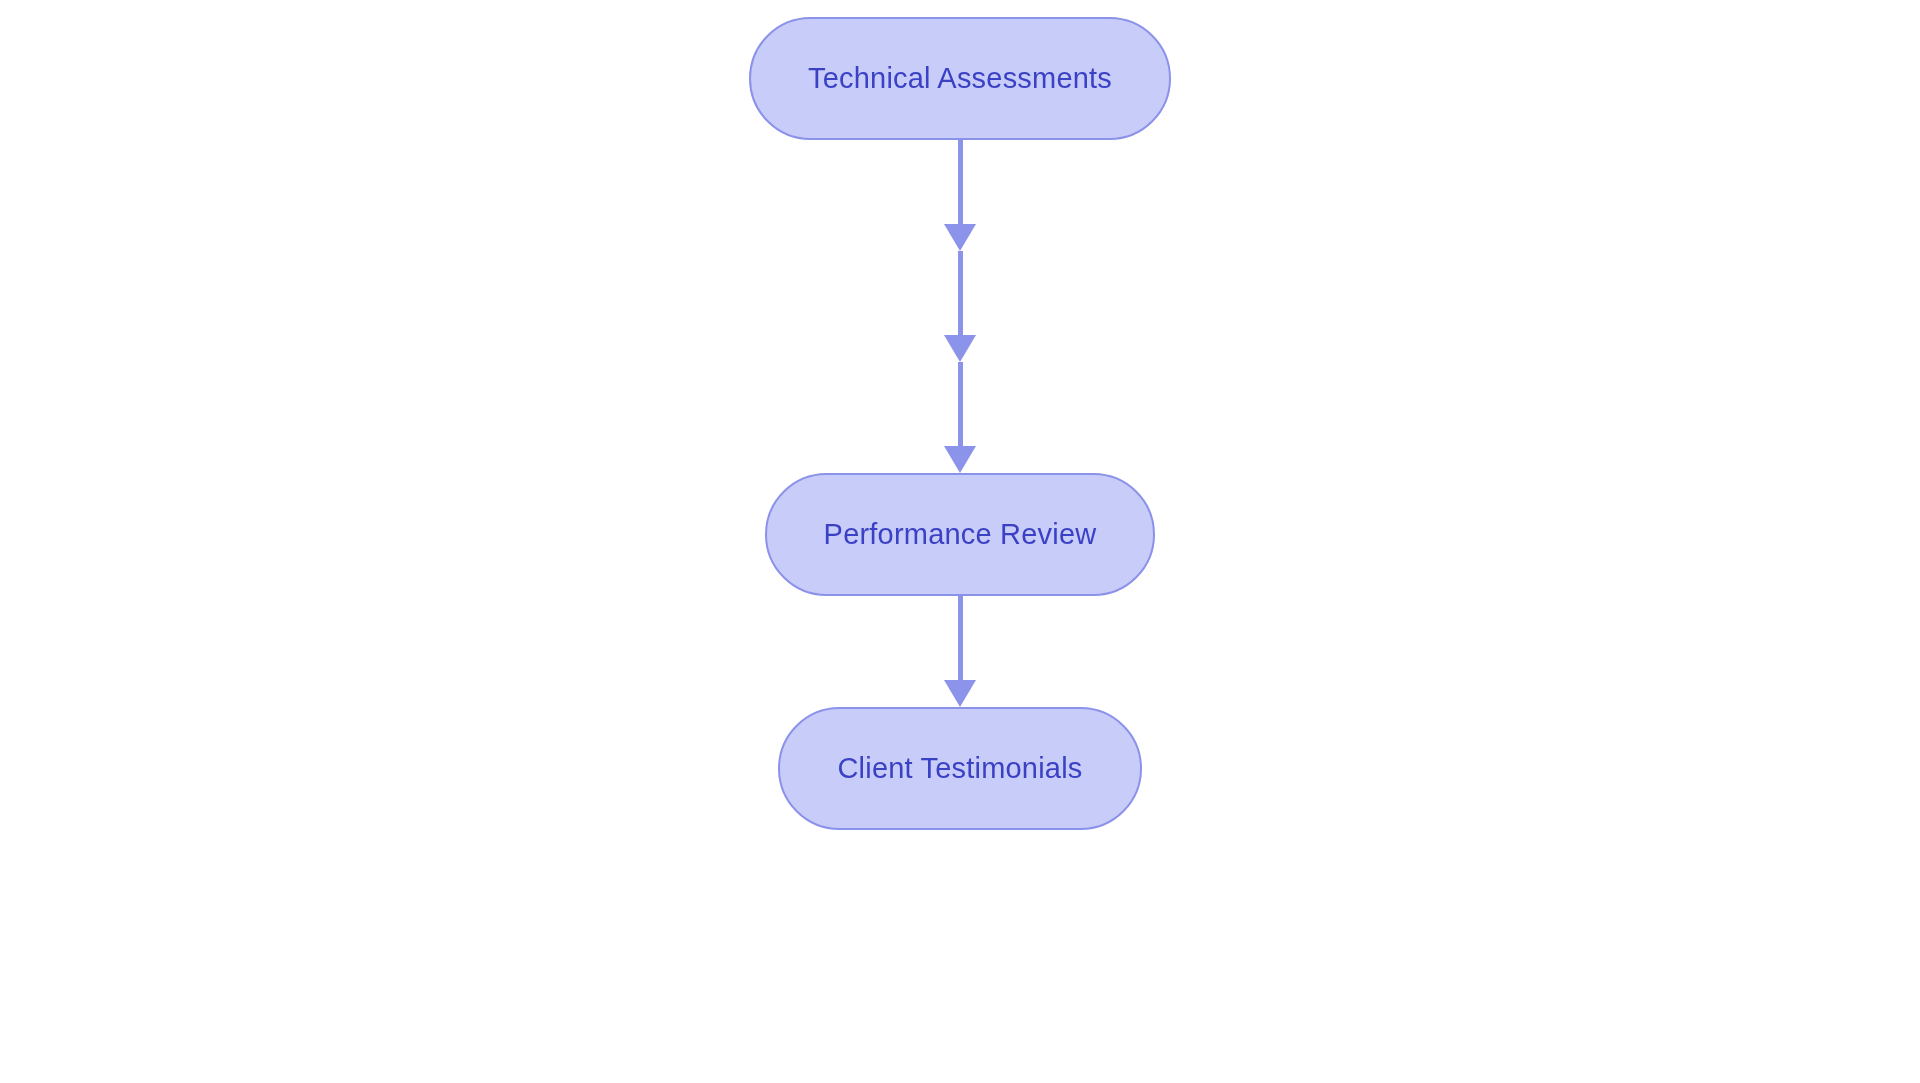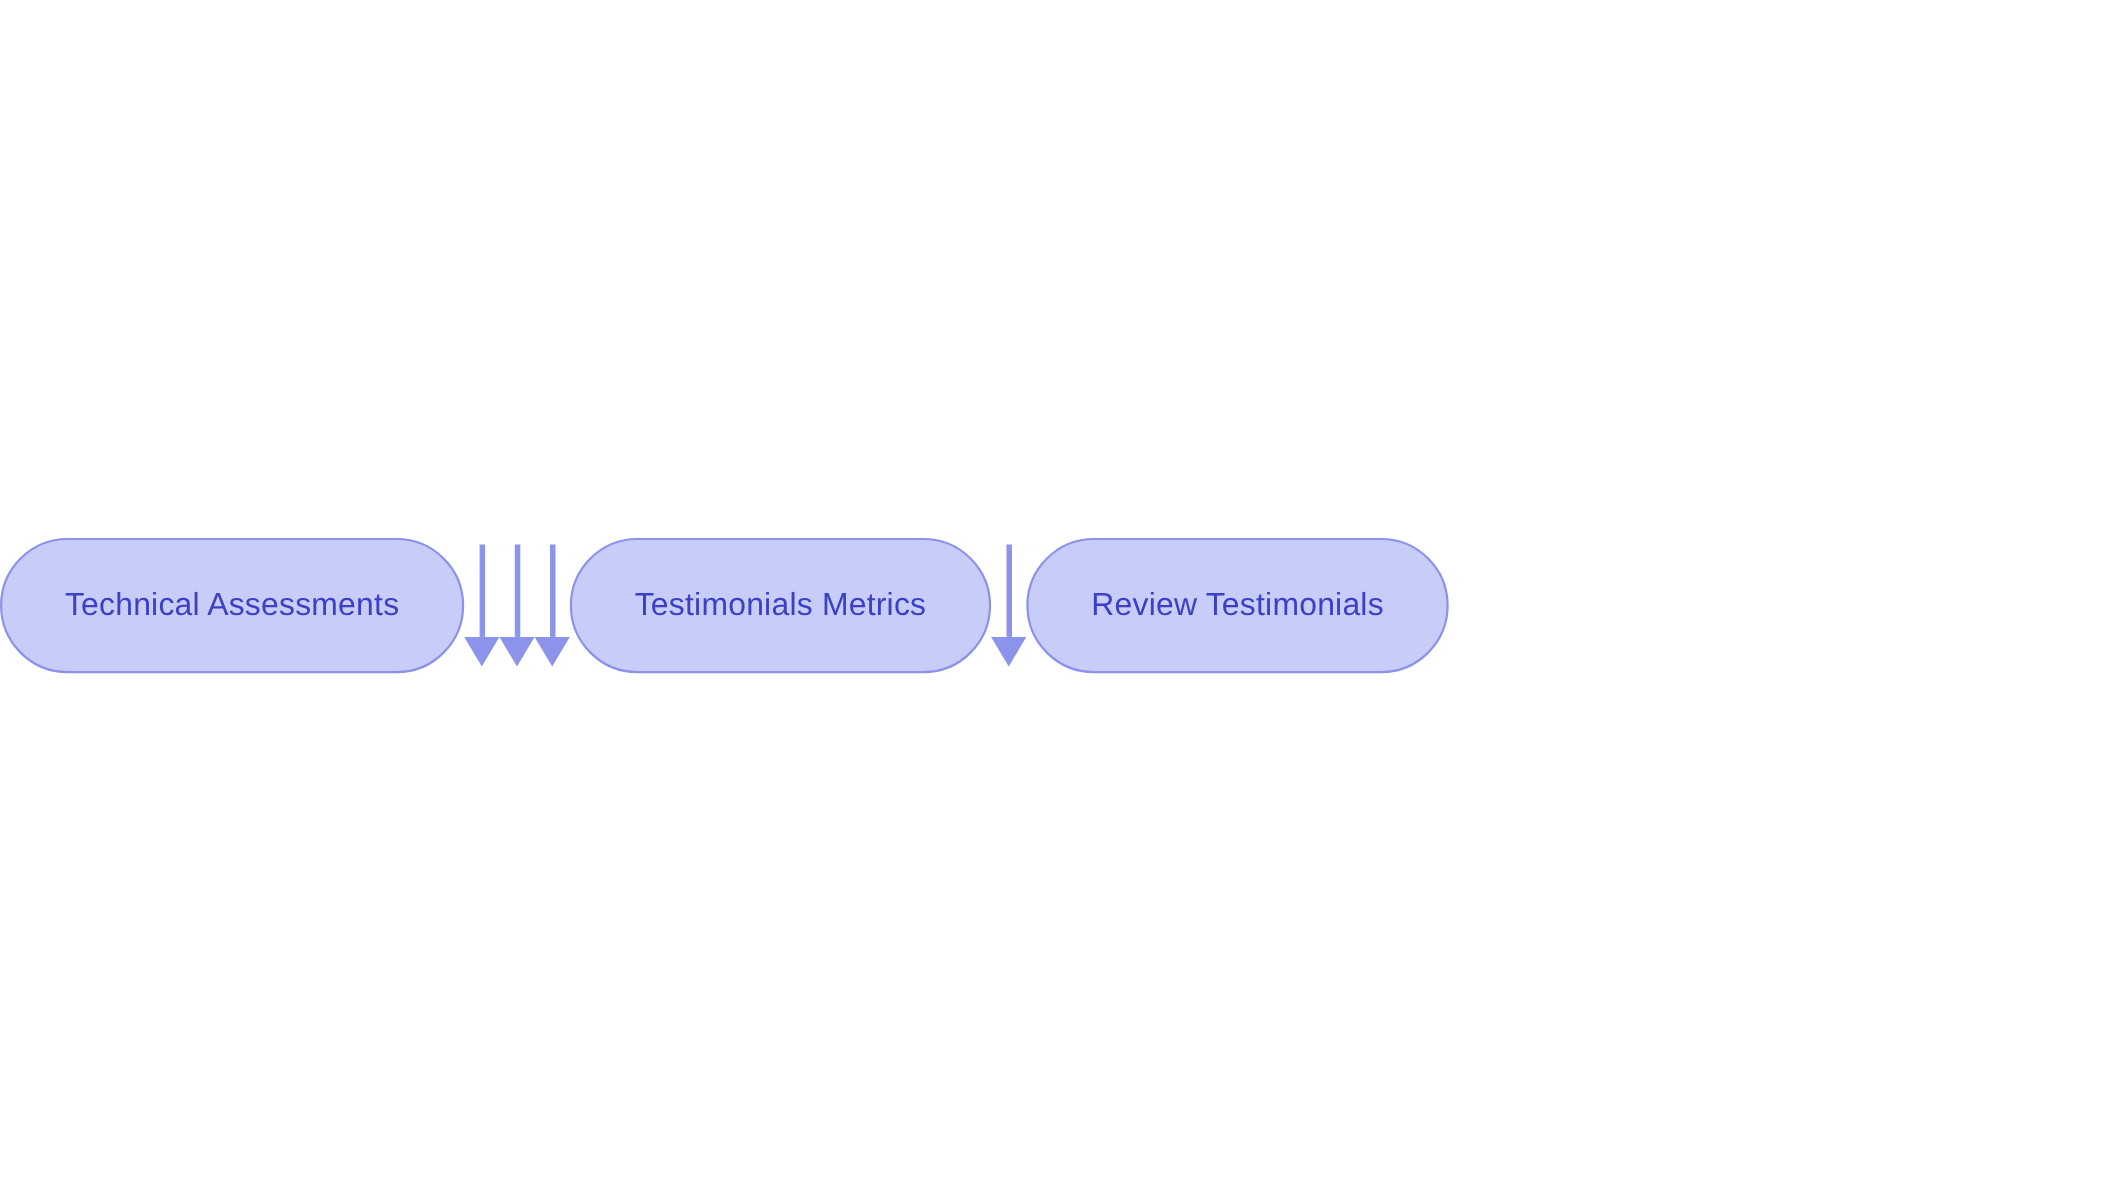--- a/index.html
+++ b/index.html
@@ -14,21 +14,21 @@
     width: 1920px;
     height: 1083px;
     background: var(--background);
     font-family: "Liberation Sans", "DejaVu Sans", sans-serif;
     overflow: hidden;
   }
   .canvas {
     width: 1920px;
     height: 1083px;
     display: flex;
-    flex-direction: row;
+    flex-direction: column;
     align-items: center;
     padding-top: 17px;
   }
   .node {
     height: 123px;
     min-width: 340px;
     padding: 0 57px;
     background: var(--node_fill);
     border: 2px solid var(--node_border);
     border-radius: 62px;
@@ -84,25 +84,25 @@
     <div class="arrow-head"></div>
   </div>
 
 
   <div class="arrow">
     <div class="arrow-stem"></div>
     <div class="arrow-head"></div>
   </div>
 
   <div class="node">
-    <span class="node-label">Testimonials Metrics</span>
+    <span class="node-label">Performance Review</span>
   </div>
 
   <div class="arrow">
     <div class="arrow-stem"></div>
     <div class="arrow-head"></div>
   </div>
 
   <div class="node">
-    <span class="node-label">Review Testimonials</span>
+    <span class="node-label">Client Testimonials</span>
   </div>
 
 </div>
 
 </body></html>

